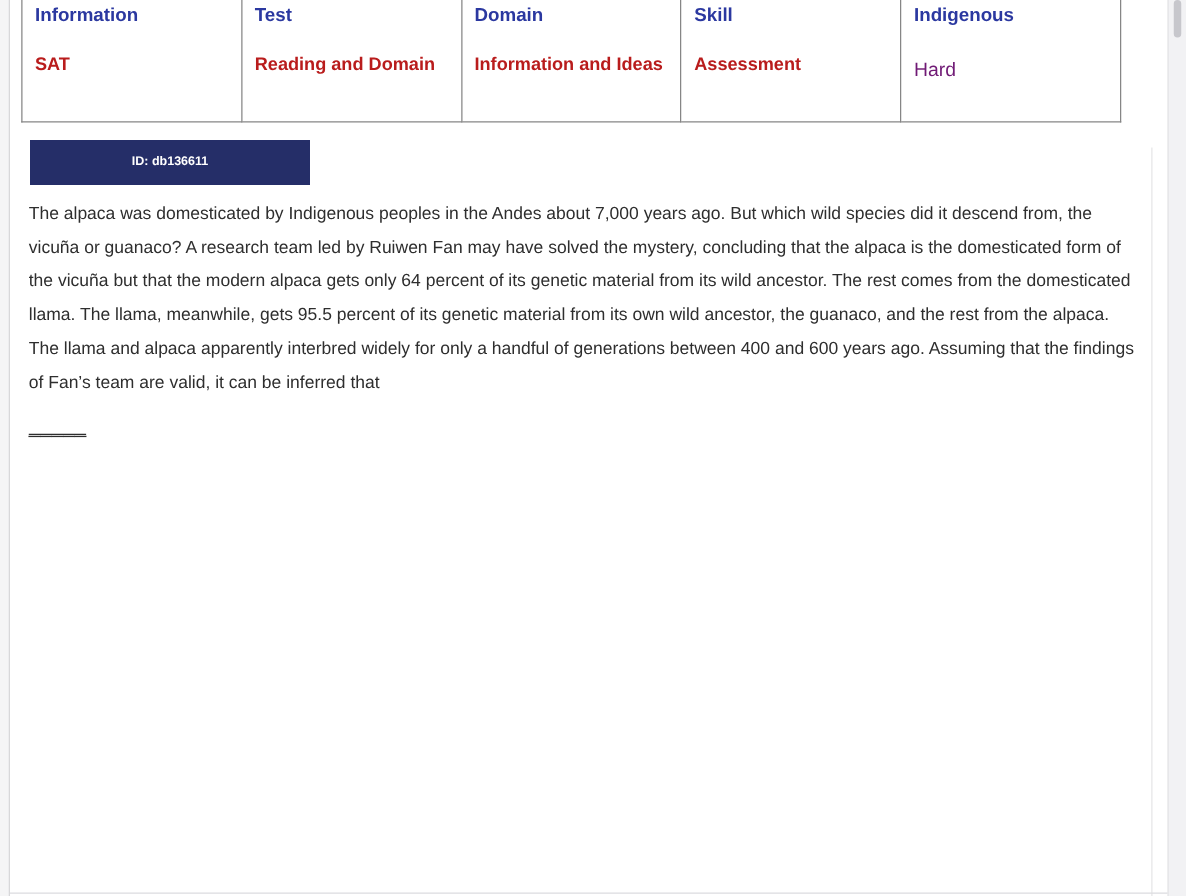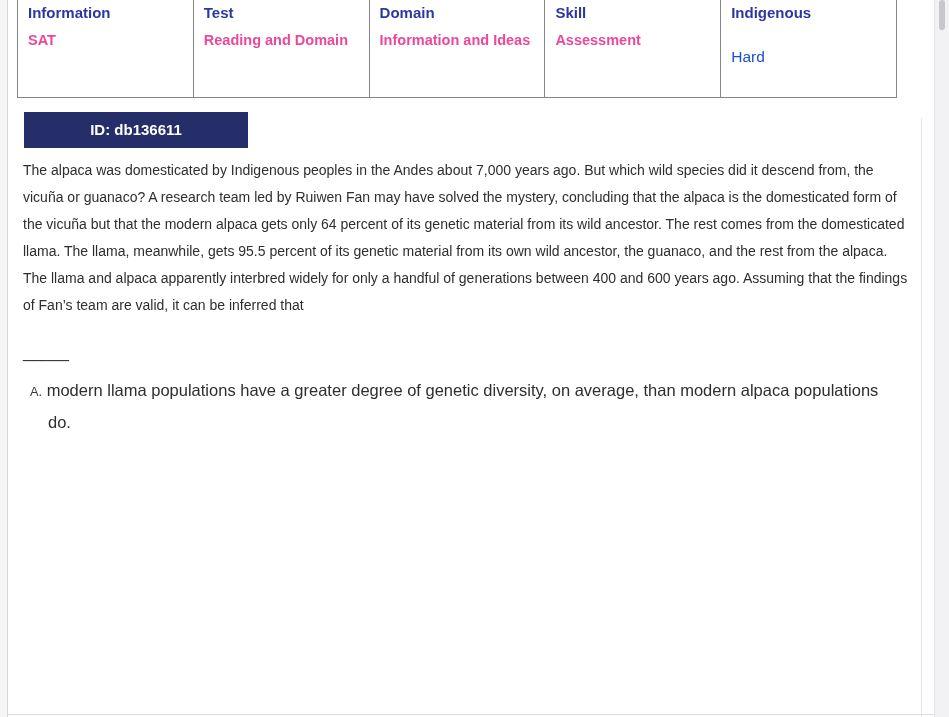--- a/index.html
+++ b/index.html
@@ -47,55 +47,56 @@
     height:83px;
     width:20%;
   }
   .th{
     color:#2b38a0;
     font-weight:bold;
     font-size:15px;
     line-height:17px;
   }
   .tv{
-    margin-top:10px;
-    color:#ec4899;
+    margin-top:22px;
+    color:#b91c1c;
     font-weight:bold;
     font-size:14.5px;
     line-height:19px;
   }
   .tv.difficulty{
     margin-top:26px;
-    color:#1d4ed8;
+    color:#701a75;
     font-weight:400;
     font-size:15.5px;
   }
 
   
   .id-badge{
     margin:14px 0 0 16px;
     width:224px;height:36px;
     background:#252e68;color:#ffffff;
-    font-weight:bold;font-size:15px;
+    font-weight:bold;font-size:10px;
     text-align:center;line-height:36px;
   }
 
   
   .passage{
     margin:9px 0 0 15px;
     width:886px;
     font-size:14px;
     line-height:27px;
     color:#2e2e2e;
   }
   .passage-blank{
-    margin:20px 0 0 15px;
+    margin:9px 0 0 15px;
     font-size:16.5px;
     line-height:27px;
     color:#2e2e2e;
+    text-decoration:underline;
   }
 
   
   .question{
     margin:22px 0 0 15px;
     width:886px;
     font-size:16.5px;
     line-height:27px;
     color:#2e2e2e;
   }
@@ -154,16 +155,15 @@
     </tbody>
   </table>
 
   <div class="id-badge">ID: db136611</div>
 
   <div class="passage">The alpaca was domesticated by Indigenous peoples in the Andes about 7,000 years ago. But which wild species did it descend from, the vicuña or guanaco? A research team led by Ruiwen Fan may have solved the mystery, concluding that the alpaca is the domesticated form of the vicuña but that the modern alpaca gets only 64 percent of its genetic material from its wild ancestor. The rest comes from the domesticated llama. The llama, meanwhile, gets 95.5 percent of its genetic material from its own wild ancestor, the guanaco, and the rest from the alpaca. The llama and alpaca apparently interbred widely for only a handful of generations between 400 and 600 years ago. Assuming that the findings of Fan’s team are valid, it can be inferred that</div>
   <div class="passage-blank">_____</div>
 
 
   <div class="choices">
-    <p class="choice"><span class="letter">A.</span> <span>modern llama populations have a greater degree of genetic diversity, on average, than modern alpaca populations do.</span></p>
   </div>
 
 </div>
 
 </body></html>

